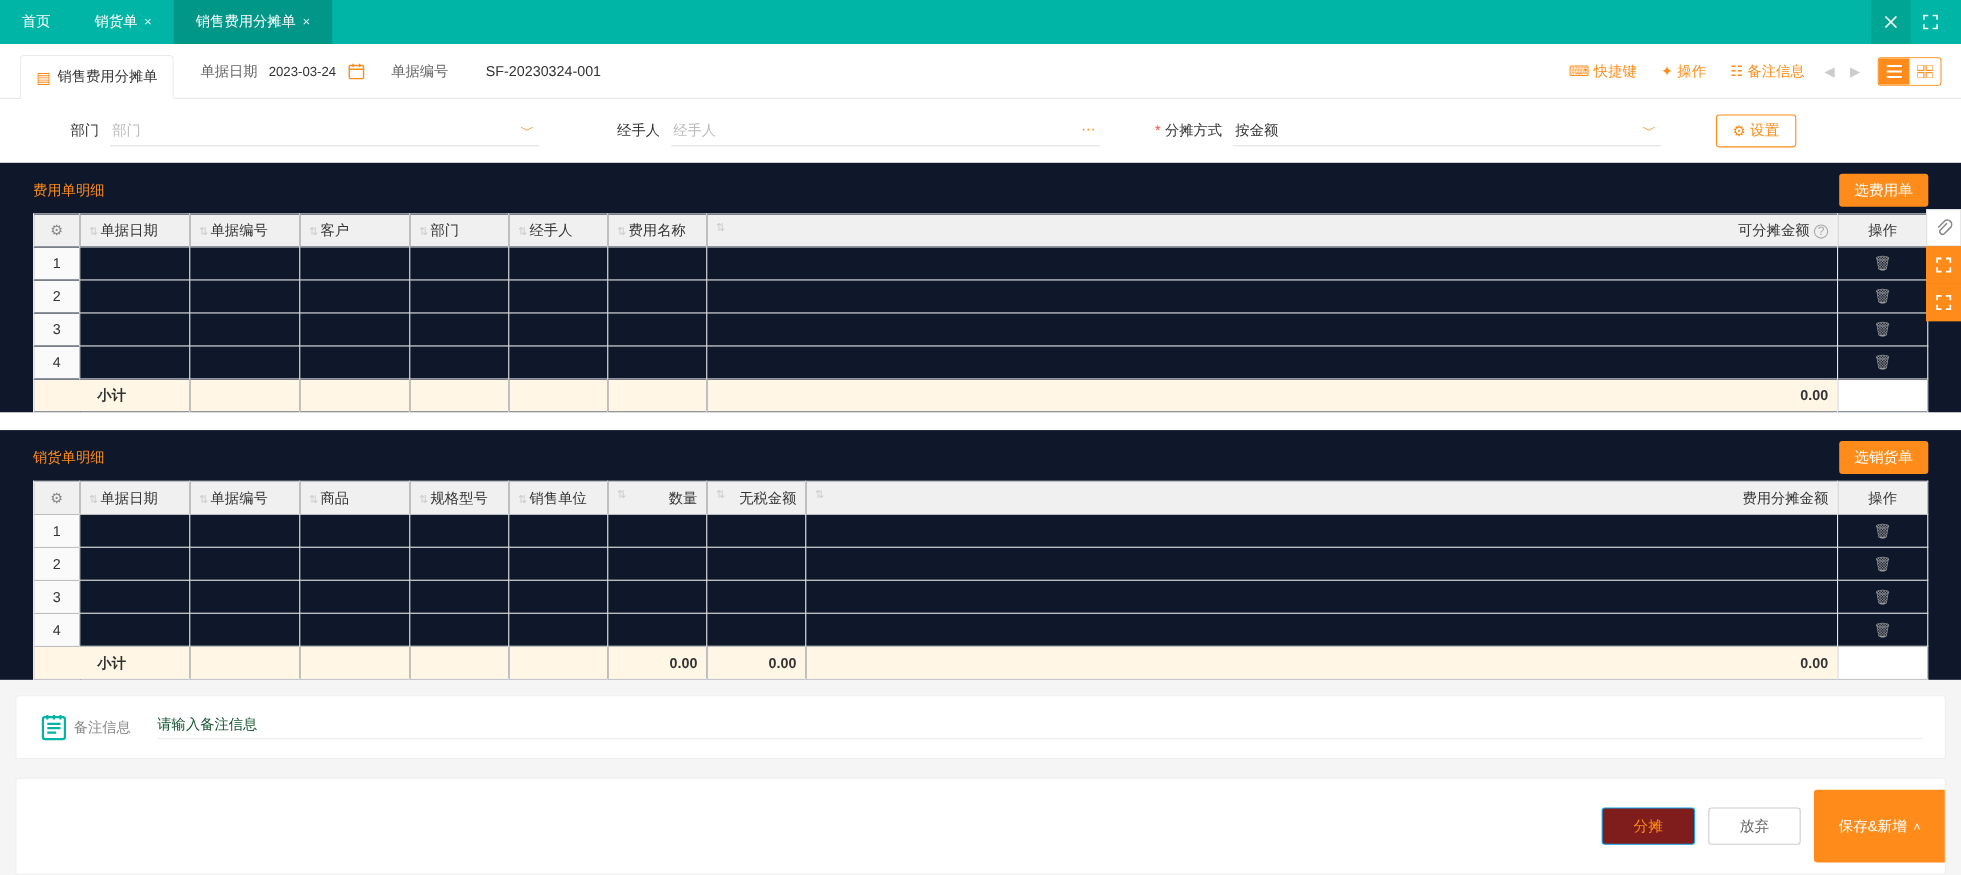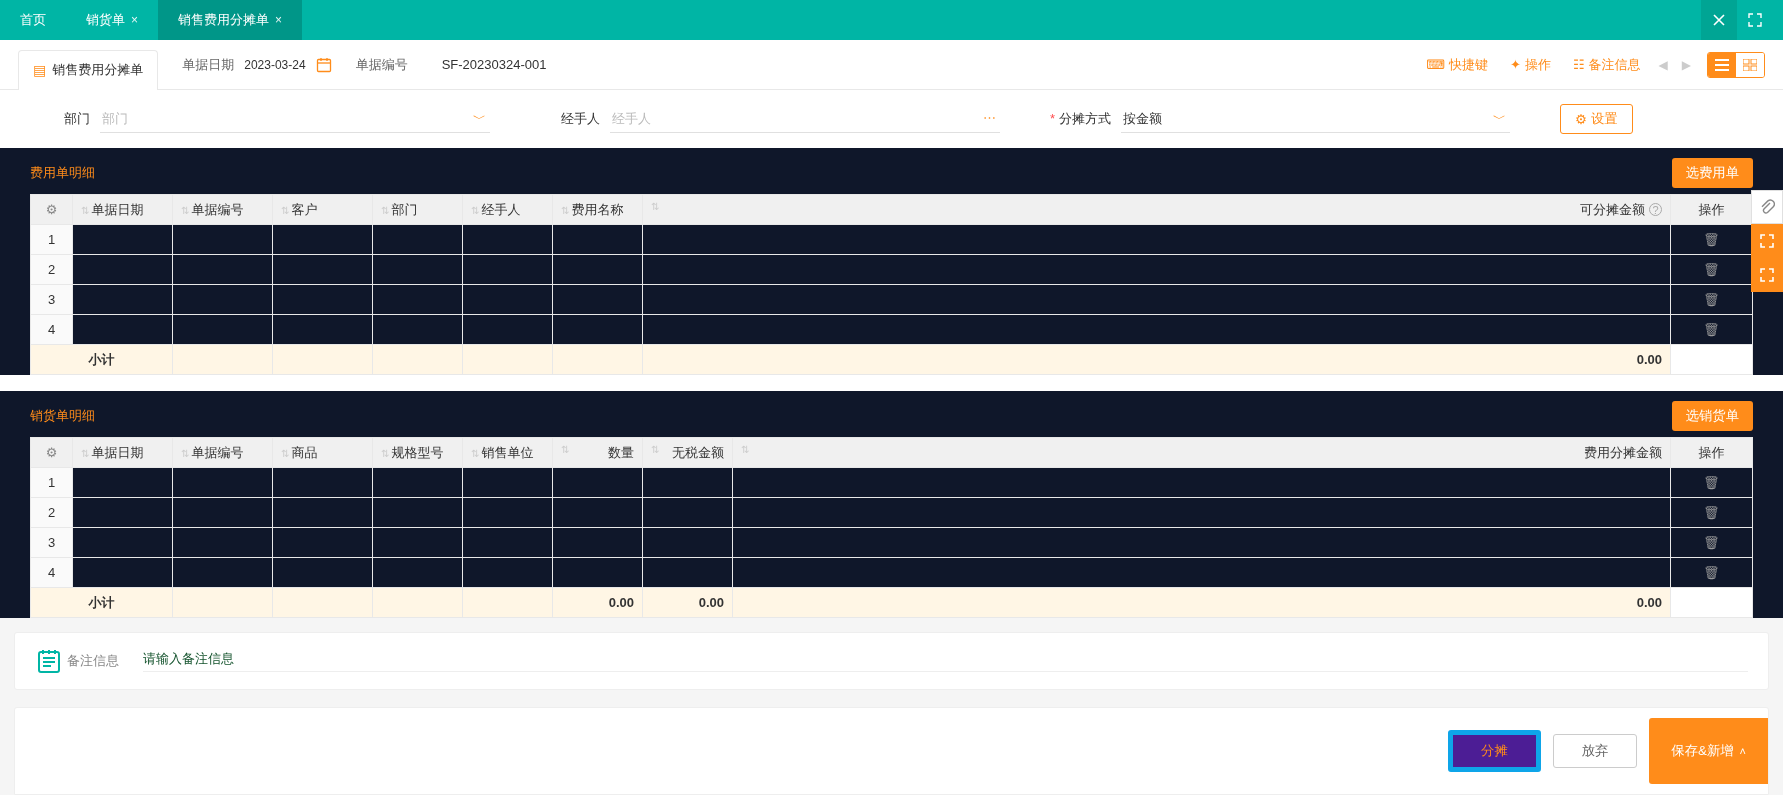--- a/index.html
+++ b/index.html
@@ -269,23 +269,23 @@
   background: #fff;
   border: 1px solid #eee;
   border-radius: 3px 3px 0 0;
   display: flex;
   align-items: center;
   justify-content: flex-end;
   padding: 10px 0 10px 20px;
   gap: 12px;
 }
 .btn-outline-orange {
-  border: 5px solid #0ea5e9;
+  border: 1px solid #0ea5e9;
   color: #ff8c1a;
-  background: #4c1d95;
+  background: #7f1d1d;
   border-radius: 3px;
   padding: 7px 28px;
   cursor: pointer;
 }
 .btn-outline-gray {
   border: 1px solid #ccc;
   color: #666;
   background: #fff;
   border-radius: 3px;
   padding: 7px 28px;

